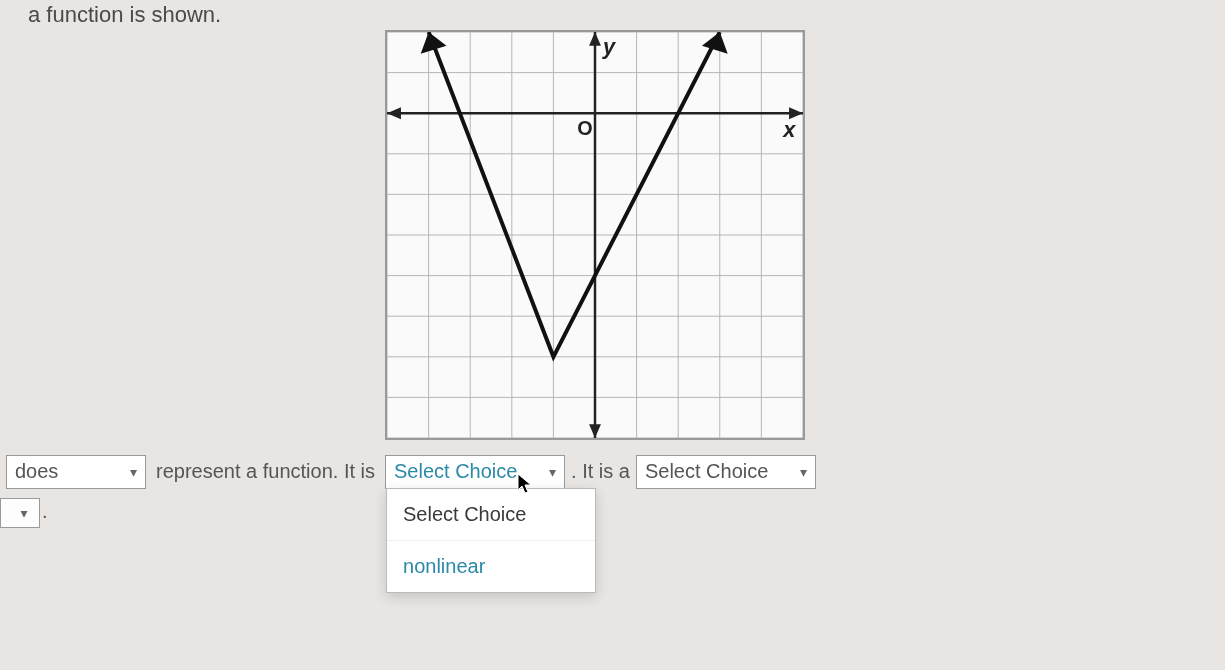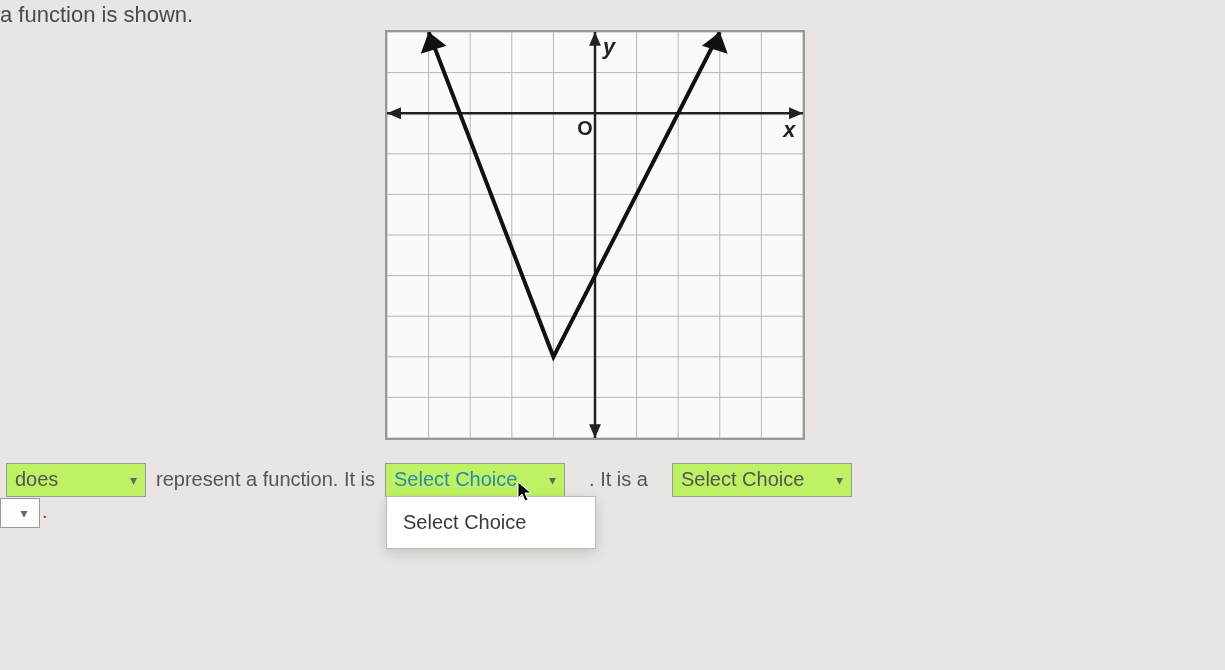--- a/index.html
+++ b/index.html
@@ -11,20 +11,21 @@
       position: relative;
       color: #3a3a3a;
       overflow: hidden;
     }
     .question-text {
       position: absolute;
       top: 2px;
       left: 0px;
       font-size: 22px;
       color: #4a4a4a;
+      padding-left: 28px;
     }
     .graph-container {
       position: absolute;
       top: 30px;
       left: 385px;
       width: 420px;
       height: 410px;
       border: 2px solid #999;
       background: #fafafa;
     }
@@ -41,21 +42,21 @@
       align-items: center;
       font-size: 20px;
       color: #555;
       white-space: nowrap;
     }
     .select-box {
       display: inline-flex;
       align-items: center;
       justify-content: space-between;
       border: 1px solid #999;
-      background: #bef264;
+      background: #ffffff;
       padding: 4px 8px;
       margin: 0 6px;
       font-size: 20px;
       color: #555;
       cursor: pointer;
       height: 34px;
       position: relative;
     }
     .select-box.blue-text { color: #2b8aa8; }
     .chevron {
@@ -174,36 +175,37 @@
     <text x="400" y="106" font-size="22" font-weight="bold" font-style="italic" fill="#222">x</text>
     <text x="192" y="104" font-size="20" font-weight="bold" fill="#222">O</text>
   </svg>
 </div>
 
 <div class="answer-row">
   <div class="select-box" style="width:140px;">
     <span>does</span>
     <span class="chevron">▾</span>
   </div>
-  <span style="margin: 16px 4px;">represent a function. It is</span>
+  <span style="margin: 8px 4px;">represent a function. It is</span>
 
   <div class="select-box blue-text" style="width:180px; position:relative;">
     <span>Select Choice</span>
     <span class="chevron">▾</span>
 
     <div class="dropdown-menu">
       <div class="dropdown-item header-item">Select Choice</div>
+      <div class="dropdown-item blue">nonlinear</div>
     </div>
 
     <svg class="cursor-arrow" width="20" height="24" viewBox="0 0 20 24">
       <path d="M2 2 L2 18 L6 14 L9 21 L12 20 L9 13 L15 13 Z" fill="#000" stroke="#fff" stroke-width="1"></path>
     </svg>
   </div>
 
-  <span style="margin: 0 18px;">. It is a</span>
+  <span style="margin: 0 0;">. It is a</span>
 
   <div class="select-box" style="width:180px;">
     <span>Select Choice</span>
     <span class="chevron">▾</span>
   </div>
 
 </div>
 
 <div class="second-row">
   <div class="small-select">

